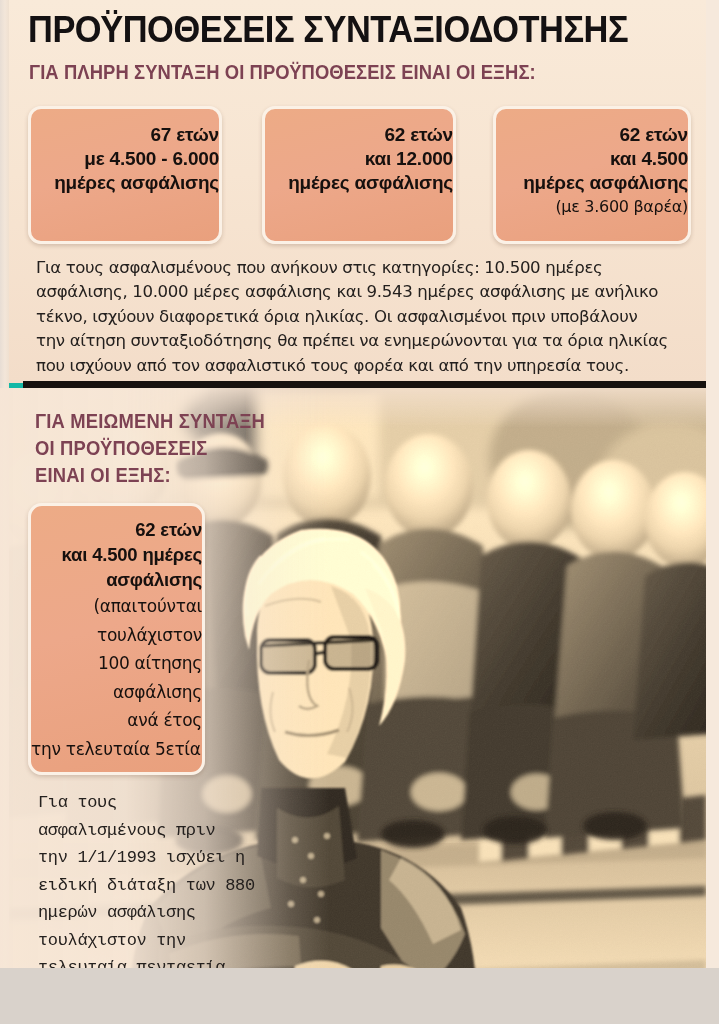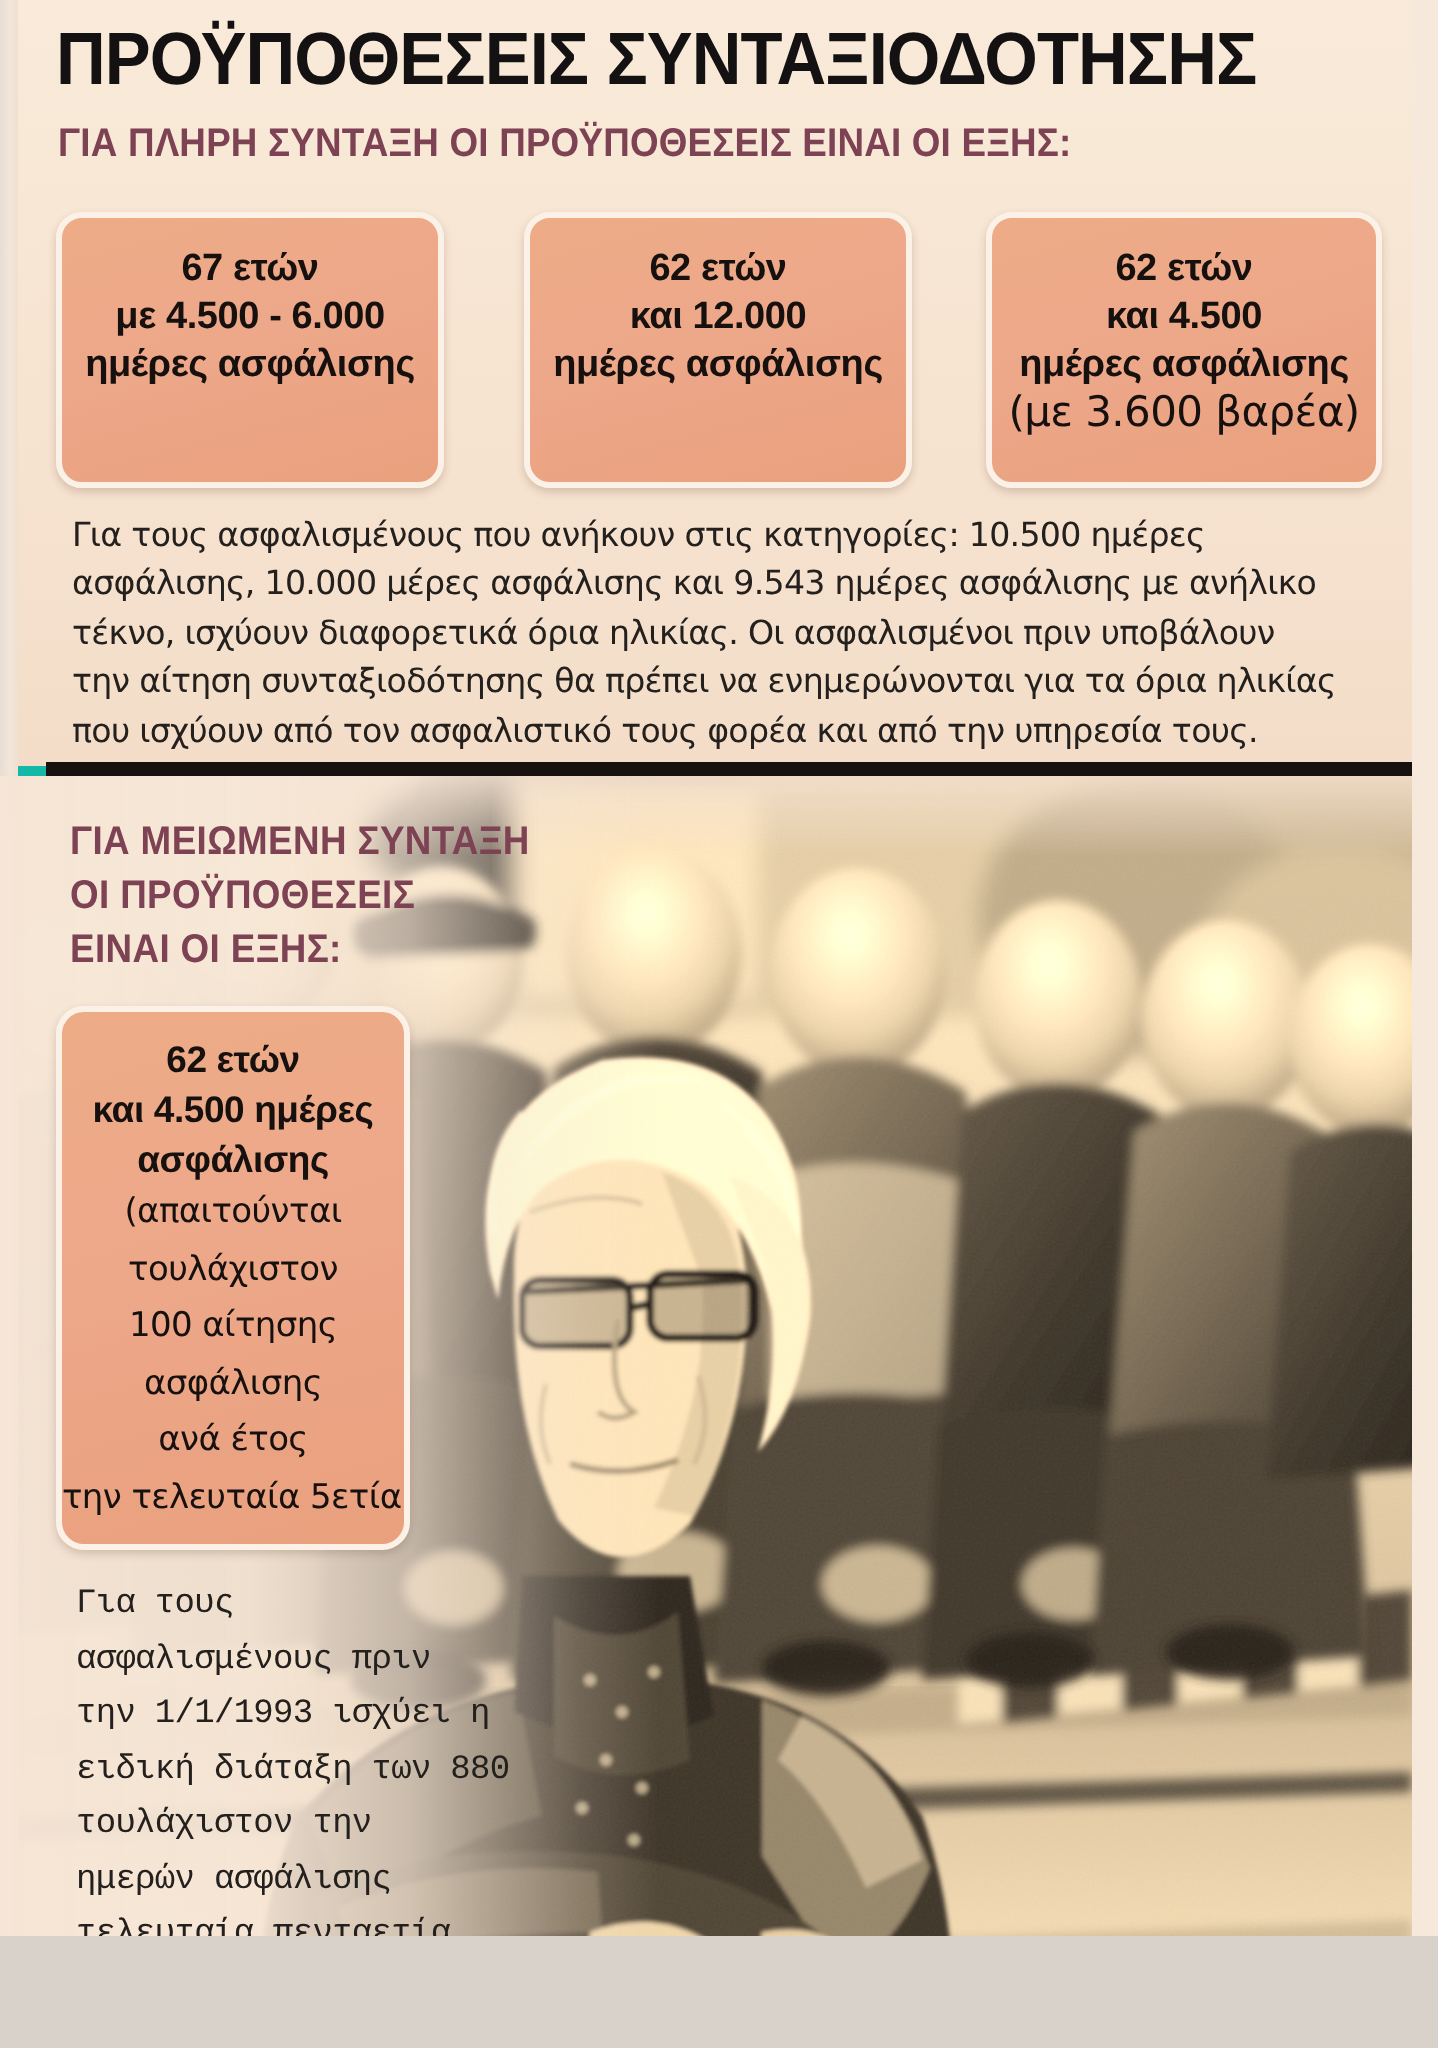--- a/index.html
+++ b/index.html
@@ -71,36 +71,36 @@
   }
 
   
   .card {
     position: absolute;
     box-sizing: border-box;
     border-radius: 13px;
     background: linear-gradient(165deg,#edab86 0%, #eda88a 45%, #e9a07d 100%);
     border: 3px solid #fbf1e6;
     box-shadow: 0 2px 4px rgba(90,60,40,0.22);
-    text-align: center;
+    text-align: right;
     color: #16100e;
     overflow: hidden;
   }
   .card .bold-line {
     font-family: "Liberation Sans Narrow", "Liberation Sans", sans-serif;
     font-weight: 700;
     font-size: 19px;
     line-height: 24px;
     letter-spacing: -0.2px;
     white-space: nowrap;
   }
   .card .light-line {
     font-family: "DejaVu Sans", sans-serif;
     font-weight: 400;
-    font-size: 21px;
+    font-size: 16px;
     line-height: 23px;
     letter-spacing: -0.3px;
     white-space: nowrap;
   }
 
   #card-1 { left: 28px;  top: 106px; width: 194px; height: 138px; padding-top: 14px; }
   #card-2 { left: 262px; top: 106px; width: 194px; height: 138px; padding-top: 14px; }
   #card-3 { left: 493px; top: 106px; width: 198px; height: 138px; padding-top: 14px; }
 
   
@@ -469,22 +469,22 @@
     <div class="light-line">ασφάλισης</div>
     <div class="light-line">ανά έτος</div>
     <div class="light-line">την τελευταία 5ετία)</div>
   </div>
 
   <div class="note-bottom">
     <div>Για τους</div>
     <div>ασφαλισμένους πριν</div>
     <div>την 1/1/1993 ισχύει η</div>
     <div>ειδική διάταξη των 880</div>
+    <div>ημερών ασφάλισης</div>
     <div>τουλάχιστον την</div>
-    <div>ημερών ασφάλισης</div>
     <div>τελευταία πενταετία</div>
     <div>πριν από την</div>
     <div>υποβολή της αίτησης</div>
 
   </div>
 
   <div class="left-strip"></div>
   <div class="right-strip"></div>
 
 </div>

